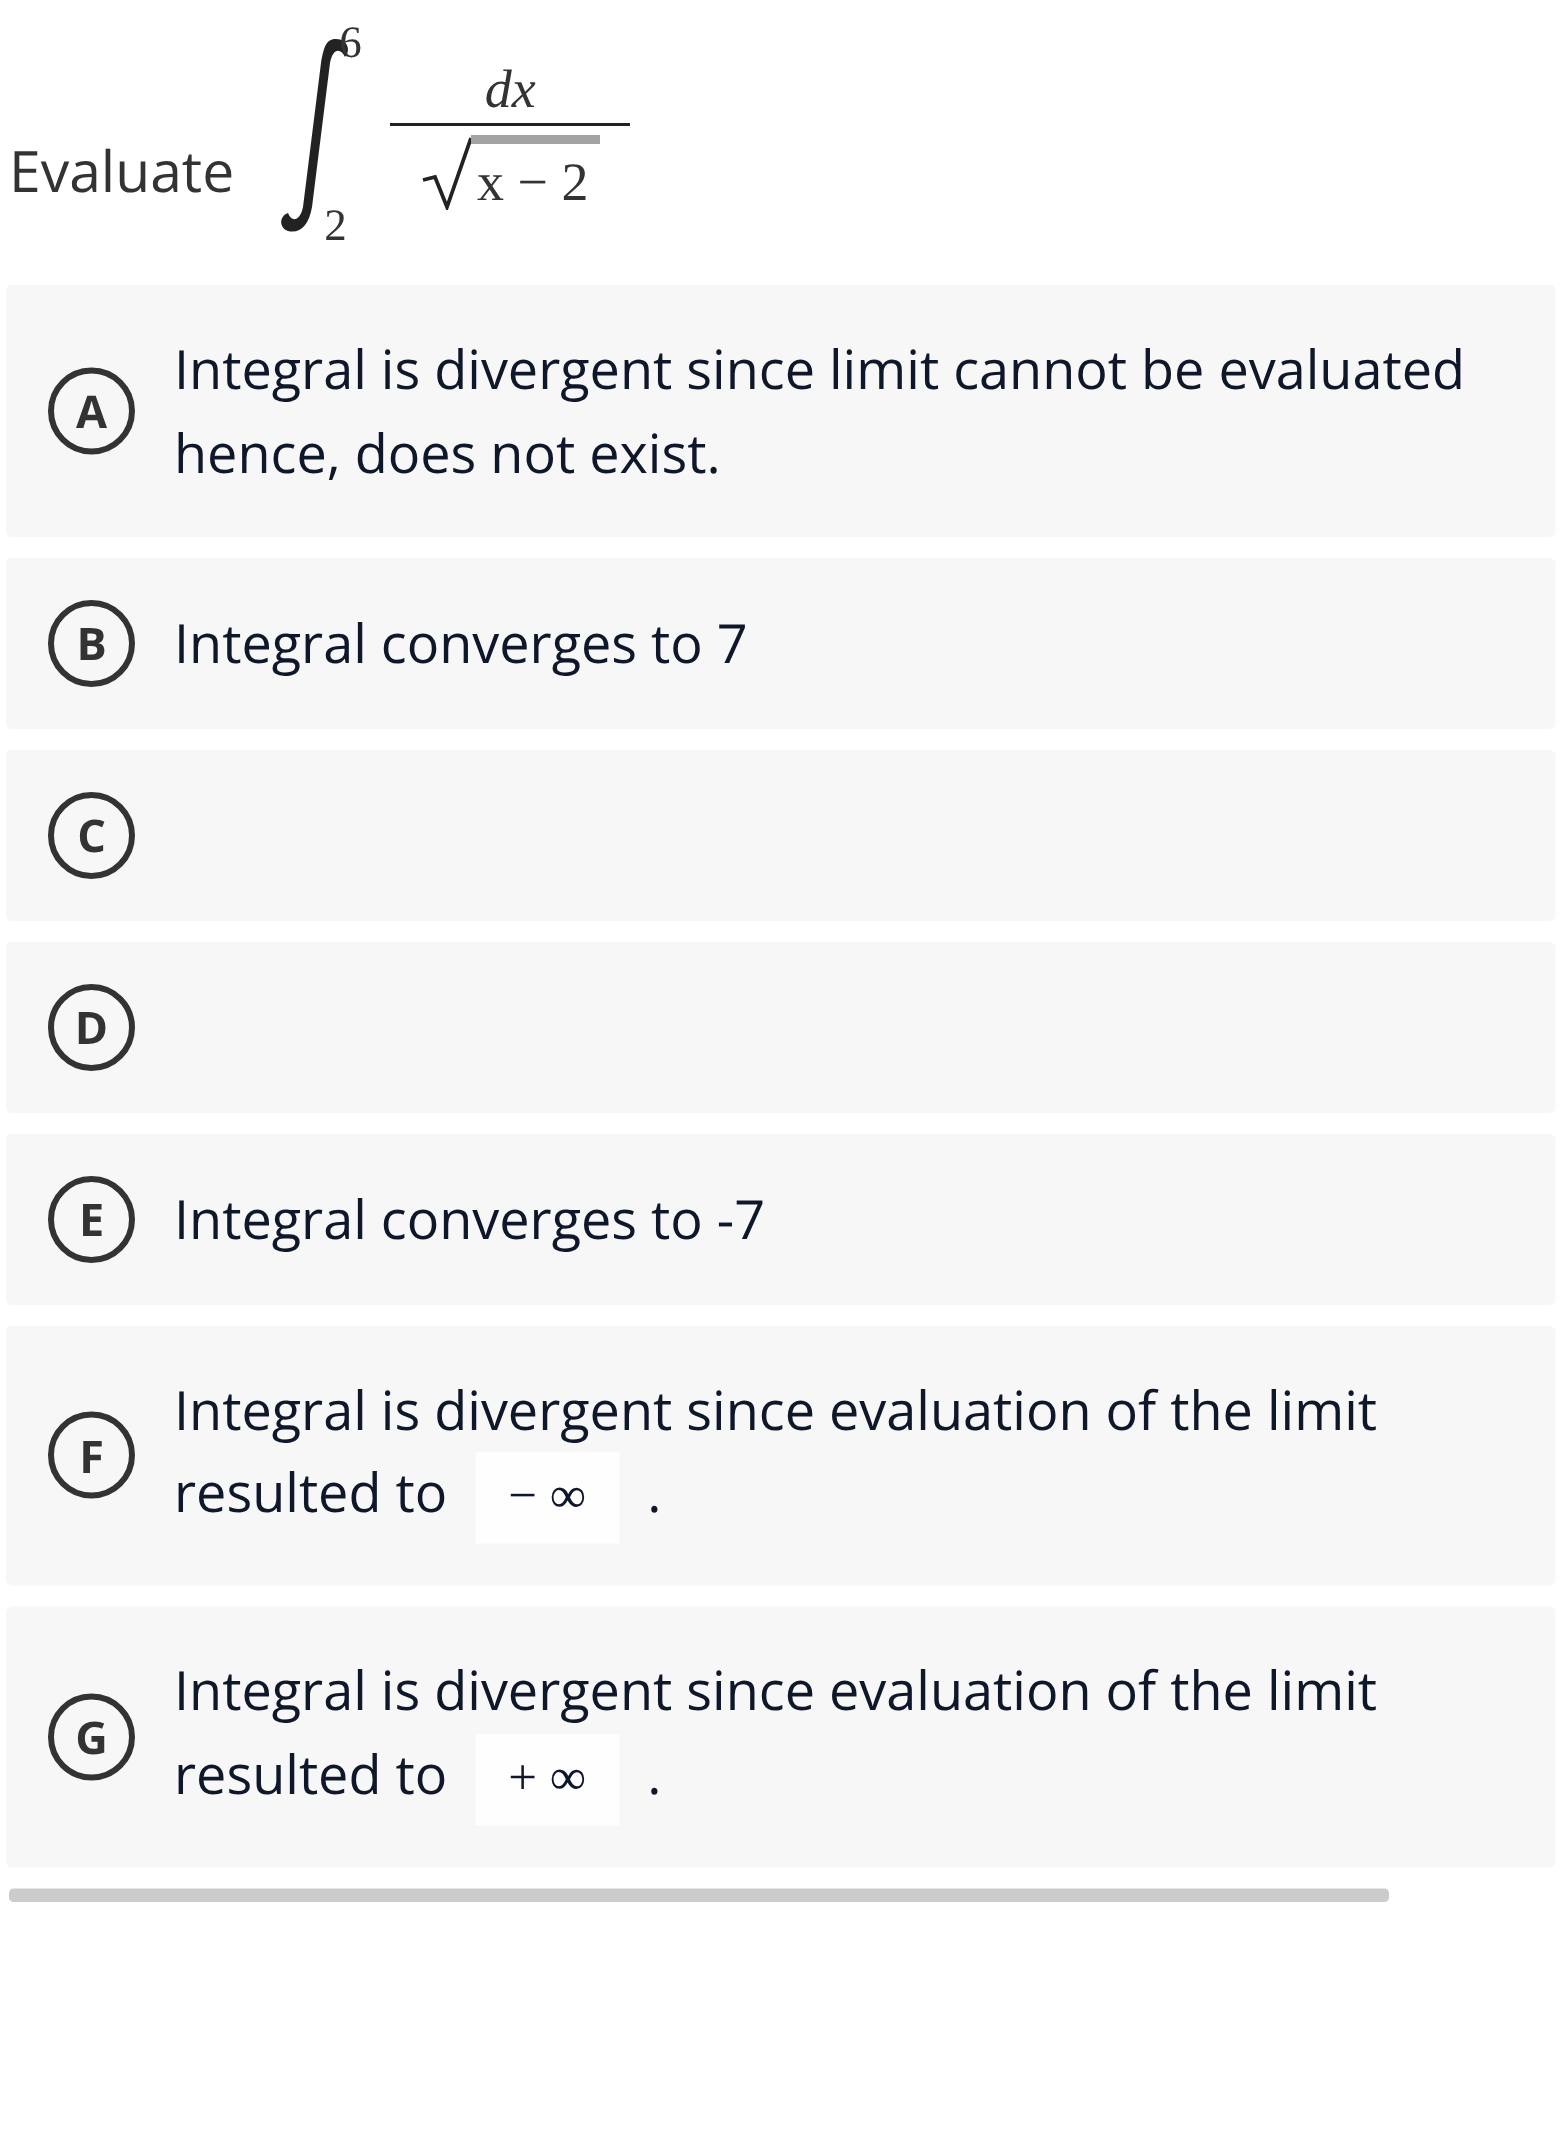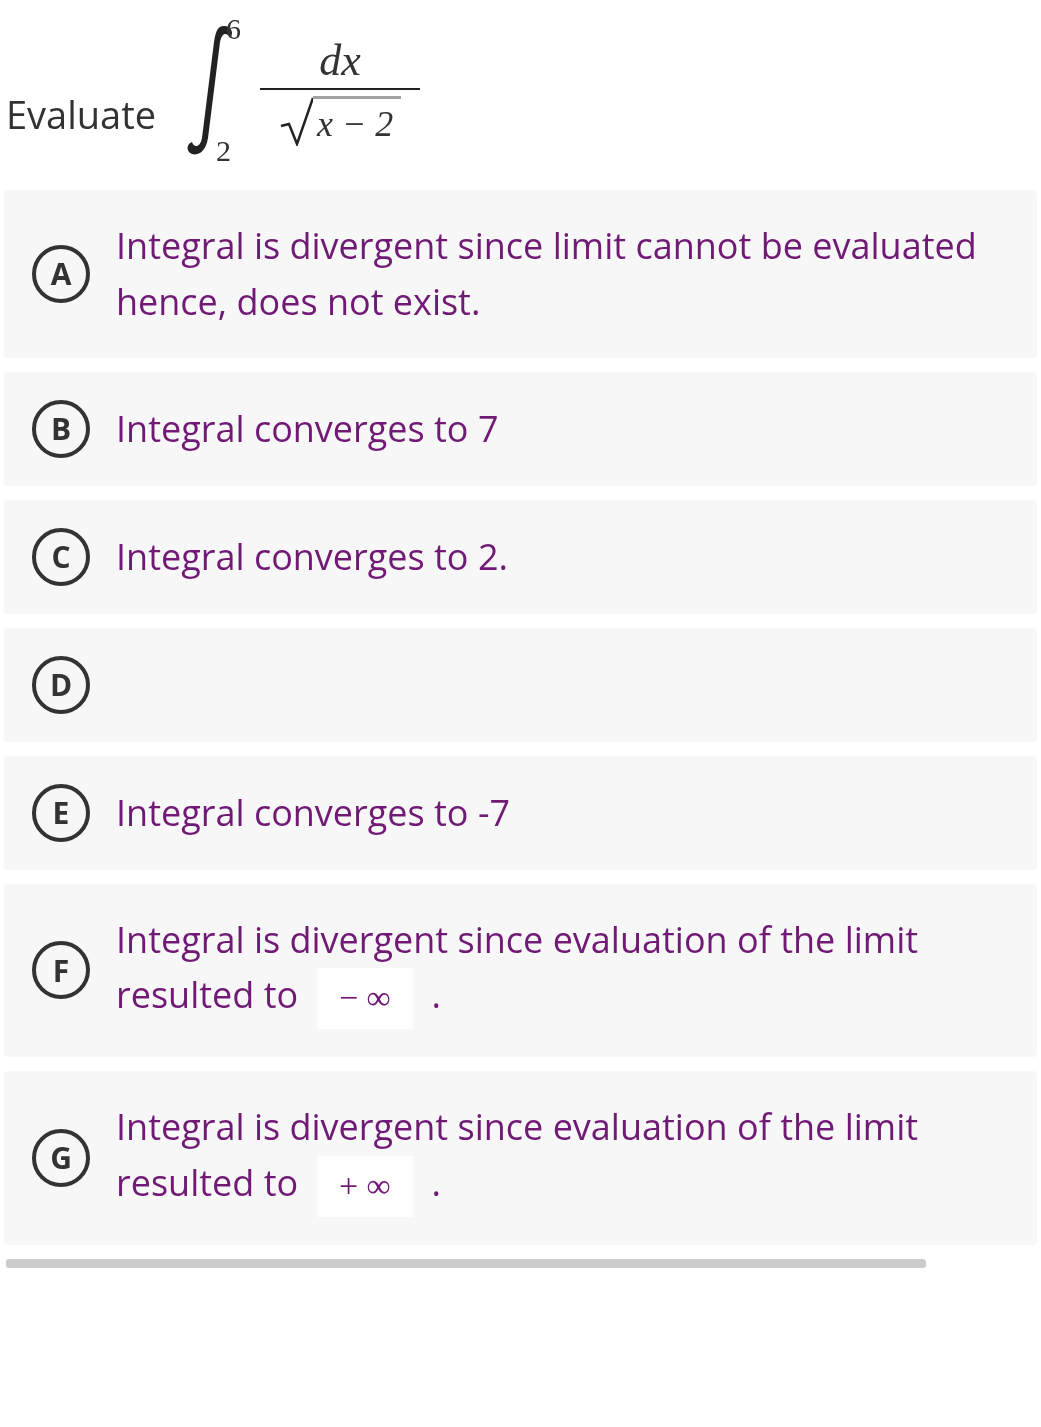--- a/index.html
+++ b/index.html
@@ -47,21 +47,21 @@
   }
   .frac {
     display: inline-flex;
     flex-direction: column;
     align-items: center;
     margin-left: 18px;
     font-family: "Times New Roman", serif;
   }
   .frac .num {
     font-style: italic;
-    font-size: 44px;
+    font-size: 36px;
     padding: 0 12px 2px 12px;
   }
   .frac .bar {
     width: 160px;
     height: 2px;
     background: #222;
   }
   .frac .den {
     padding-top: 6px;
     font-size: 36px;
@@ -70,23 +70,22 @@
   }
   .sqrt {
     display: inline-flex;
     align-items: stretch;
   }
   .sqrt-radical {
     width: 34px;
     height: 50px;
   }
   .sqrt-body {
-    border-top: 3px solid #a3a3a3;
+    border-top: 6px solid #a3a3a3;
     padding: 4px 8px 0 4px;
-    font-style: italic;
   }
 
   
   .options {
     padding: 0 4px;
   }
   .option {
     background: #f7f7f7;
     border-radius: 4px;
     margin-bottom: 14px;
@@ -104,21 +103,21 @@
     display: flex;
     align-items: center;
     justify-content: center;
     font-weight: 700;
     font-size: 30px;
     color: #333;
     background: #fff0;
   }
   .option-text {
     font-size: 36px;
-    color: #701a75;
+    color: #0f172a;
     line-height: 1.55;
   }
   .math-inline {
     display: inline-block;
     background: #fefefe;
     padding: 4px 22px;
     font-family: "Times New Roman", serif;
     font-size: 34px;
     vertical-align: middle;
   }
@@ -166,21 +165,20 @@
     <div class="option-text">Integral is divergent since limit cannot be evaluated hence, does not exist.</div>
   </div>
 
   <div class="option">
     <div class="letter">B</div>
     <div class="option-text">Integral converges to 7</div>
   </div>
 
   <div class="option">
     <div class="letter">C</div>
-    <div class="option-text">Integral converges to 2.</div>
   </div>
 
   <div class="option">
     <div class="letter">D</div>
   </div>
 
   <div class="option">
     <div class="letter">E</div>
     <div class="option-text">Integral converges to -7</div>
   </div>

